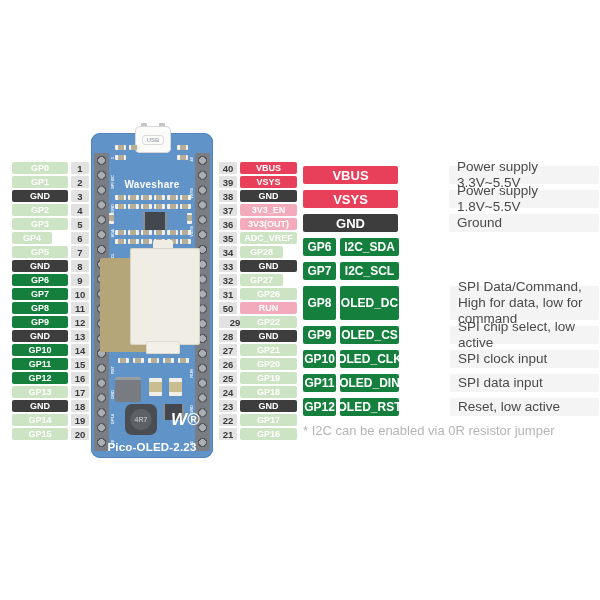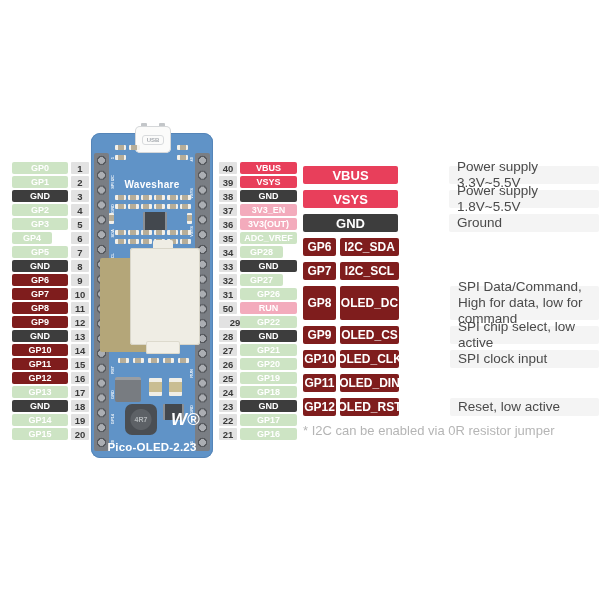--- a/index.html
+++ b/index.html
@@ -2,21 +2,21 @@
 <html><head>
 <meta charset="utf-8">
 <style>
   html,body{margin:0;padding:0;background:#fff;}
   .canvas{position:relative;width:600px;height:600px;background:#fff;overflow:hidden;
           font-family:"Liberation Sans",sans-serif;}
 
   
   .t-red{background:#e83f5b;color:#fff;}
   .t-pink{background:#f3abbc;color:#fff;}
-  .t-green_bright{background:#7f1d1d;color:#fff;}
+  .t-green_bright{background:#15803d;color:#fff;}
   .t-green_light{background:#cde4c4;color:#fff;}
   .t-gnd{background:#3d3d3d;color:#fff;}
 
   
   .pin-label{position:absolute;height:12px;border-radius:2px;display:flex;align-items:center;
              justify-content:center;font-size:9px;font-weight:bold;line-height:1;}
   .pin-num{position:absolute;height:12px;background:#e2e2e2;color:#3a3a3a;border-radius:1px;
            display:flex;align-items:center;justify-content:center;font-size:9.5px;font-weight:bold;}
 
   
@@ -295,20 +295,21 @@
         <div class="lg-desc">SPI chip select, low active</div>
       </div>
       <div class="lg-row">
         <div class="lg-box gp t-green_bright">GP10</div>
         <div class="lg-box sig t-green_bright">OLED_CLK</div>
         <div class="lg-desc">SPI clock input</div>
       </div>
       <div class="lg-row">
         <div class="lg-box gp t-green_bright">GP11</div>
         <div class="lg-box sig t-green_bright">OLED_DIN</div>
+        <div class="lg-desc">SPI data input</div>
       </div>
       <div class="lg-row">
         <div class="lg-box gp t-green_bright">GP12</div>
         <div class="lg-box sig t-green_bright">OLED_RST</div>
         <div class="lg-desc">Reset, low active</div>
       </div>
     </div>
 
   <div class="footnote">* I2C can be enabled via 0R resistor jumper</div>
 </div>

